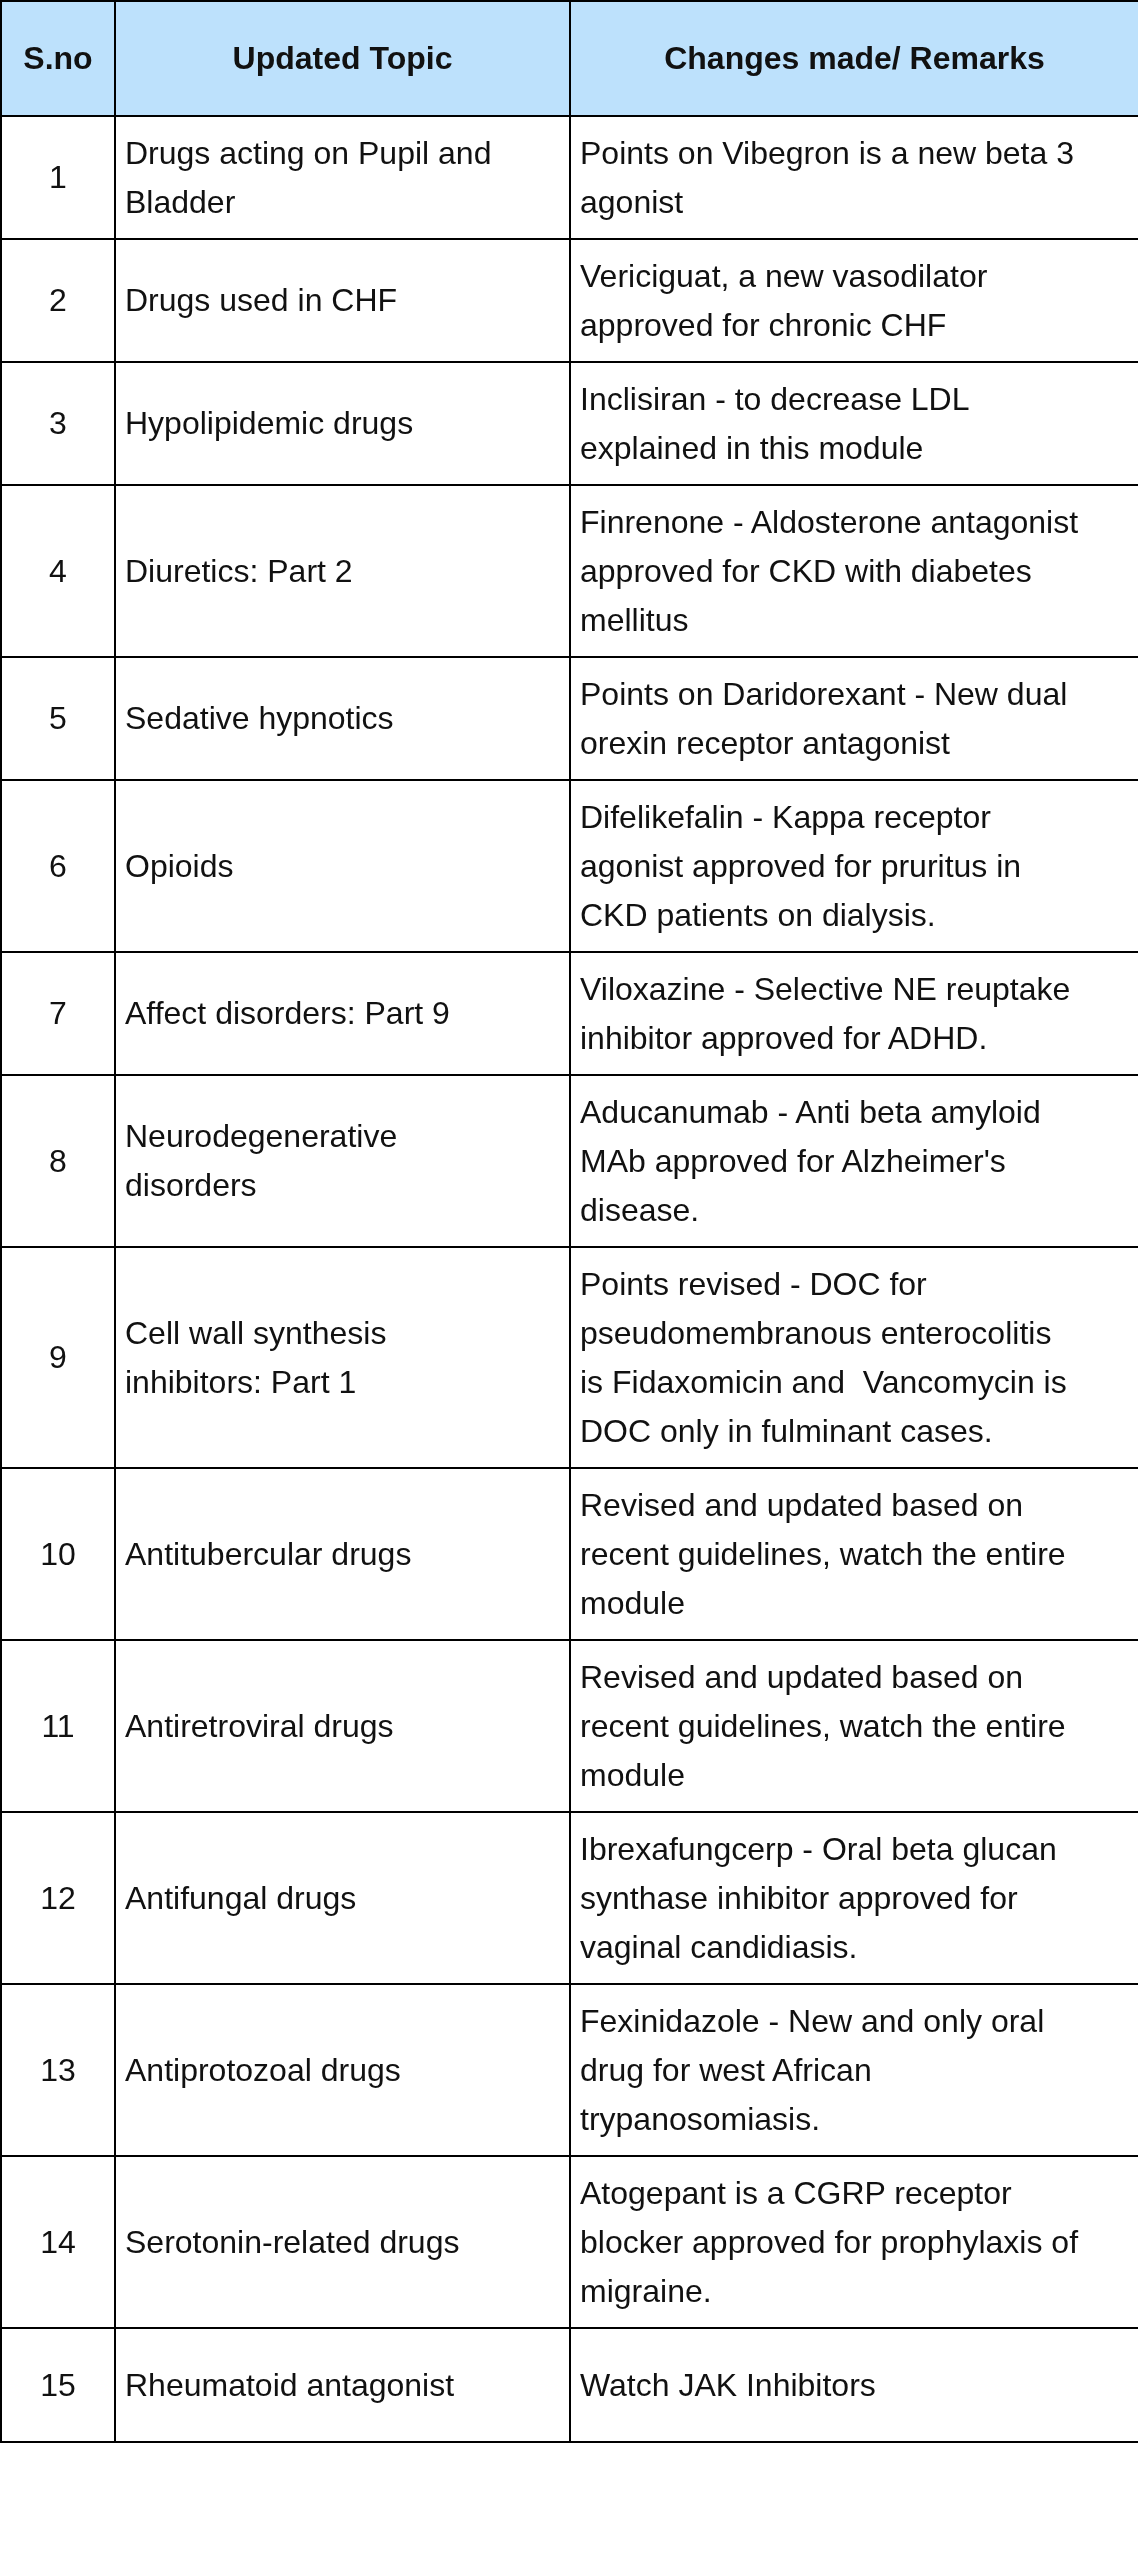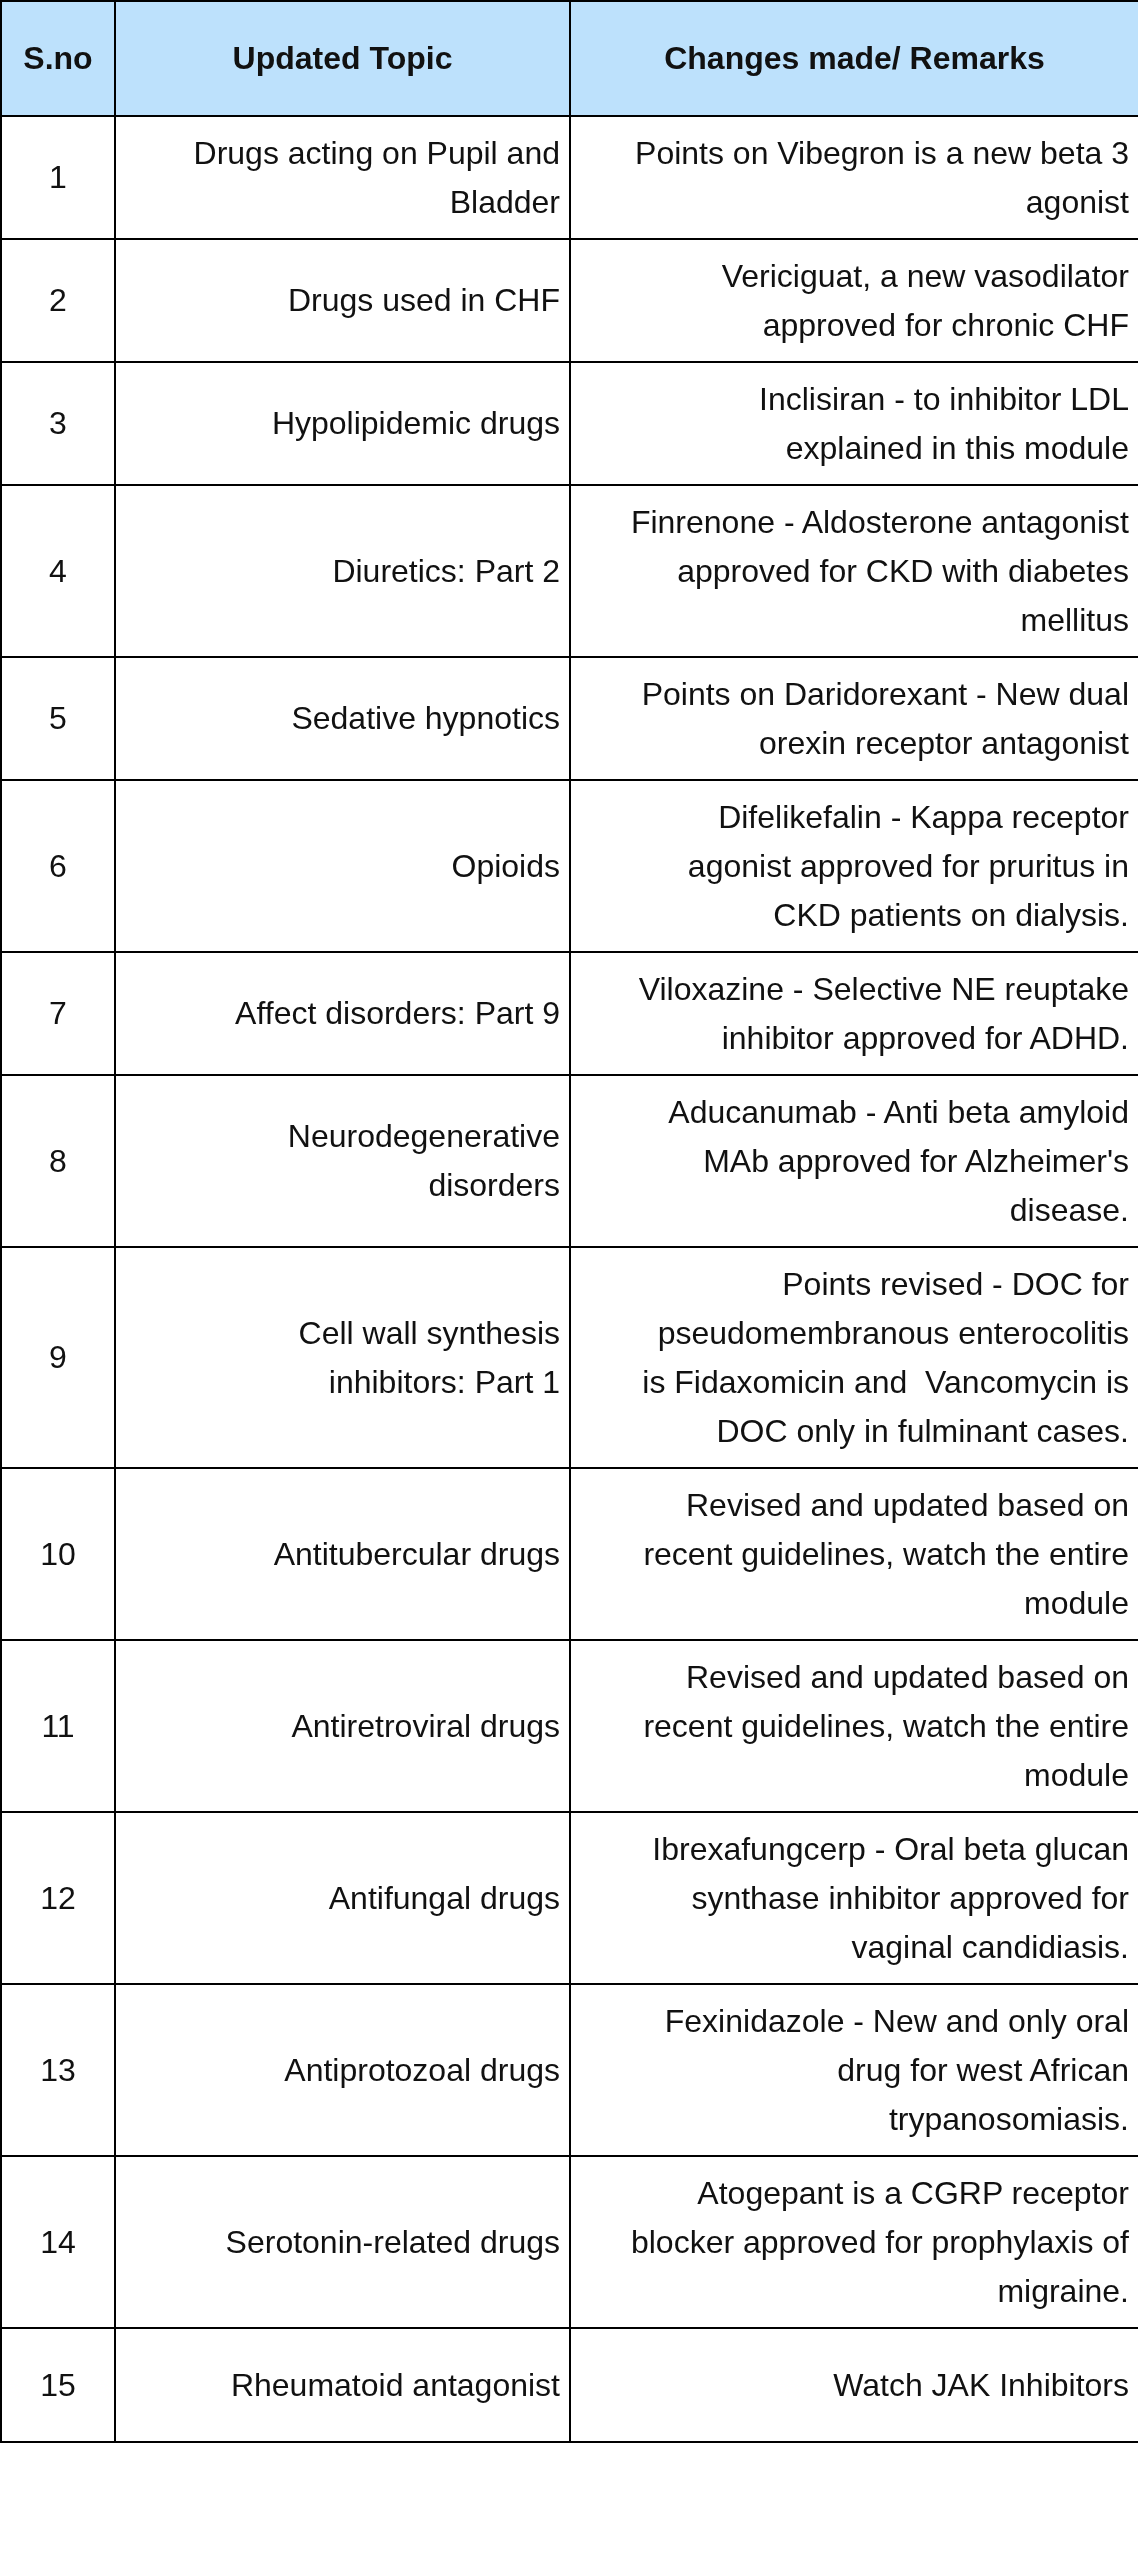--- a/index.html
+++ b/index.html
@@ -3,21 +3,21 @@
 <meta charset="utf-8">
 <style>
   html, body { margin: 0; padding: 0; background: #ffffff; }
   body { width: 1138px; height: 2560px; position: relative; overflow: hidden;
          font-family: "Liberation Sans", sans-serif; color: #111111; }
   table { position: absolute; left: 0; top: 0; width: 1138px; border-collapse: collapse; table-layout: fixed; }
   col.c1 { width: 114px; } col.c2 { width: 455px; } col.c3 { width: 569px; }
   th, td { border: 2px solid #000000; padding: 0 9px; vertical-align: middle; font-size: 32px; line-height: 49px; }
   th { background: #bde1fc; font-weight: bold; text-align: center; height: 113px; }
   td.sno { text-align: center; }
-  td { text-align: right; }
+  td { text-align: left; }
   td .ln { display: block; white-space: nowrap; }
   tr.l1 td { height: 112px; }
   tr.l2 td { height: 121px; }
   tr.l3 td { height: 170px; }
   tr.l4 td { height: 219px; margin-left: 20px; }
 </style>
 </head>
 <body>
 
 <table>
@@ -54,21 +54,21 @@
           <span class="ln">Vericiguat, a new vasodilator</span>
           <span class="ln">approved for chronic CHF</span>
         </td>
     </tr>
     <tr class="l2">
       <td class="sno">3</td>
       <td>
           <span class="ln">Hypolipidemic drugs</span>
         </td>
       <td>
-          <span class="ln">Inclisiran - to inhibitor LDL</span>
+          <span class="ln">Inclisiran - to decrease LDL</span>
           <span class="ln">explained in this module</span>
         </td>
     </tr>
     <tr class="l3">
       <td class="sno">4</td>
       <td>
           <span class="ln">Diuretics: Part 2</span>
         </td>
       <td>
           <span class="ln">Finrenone - Aldosterone antagonist</span>

